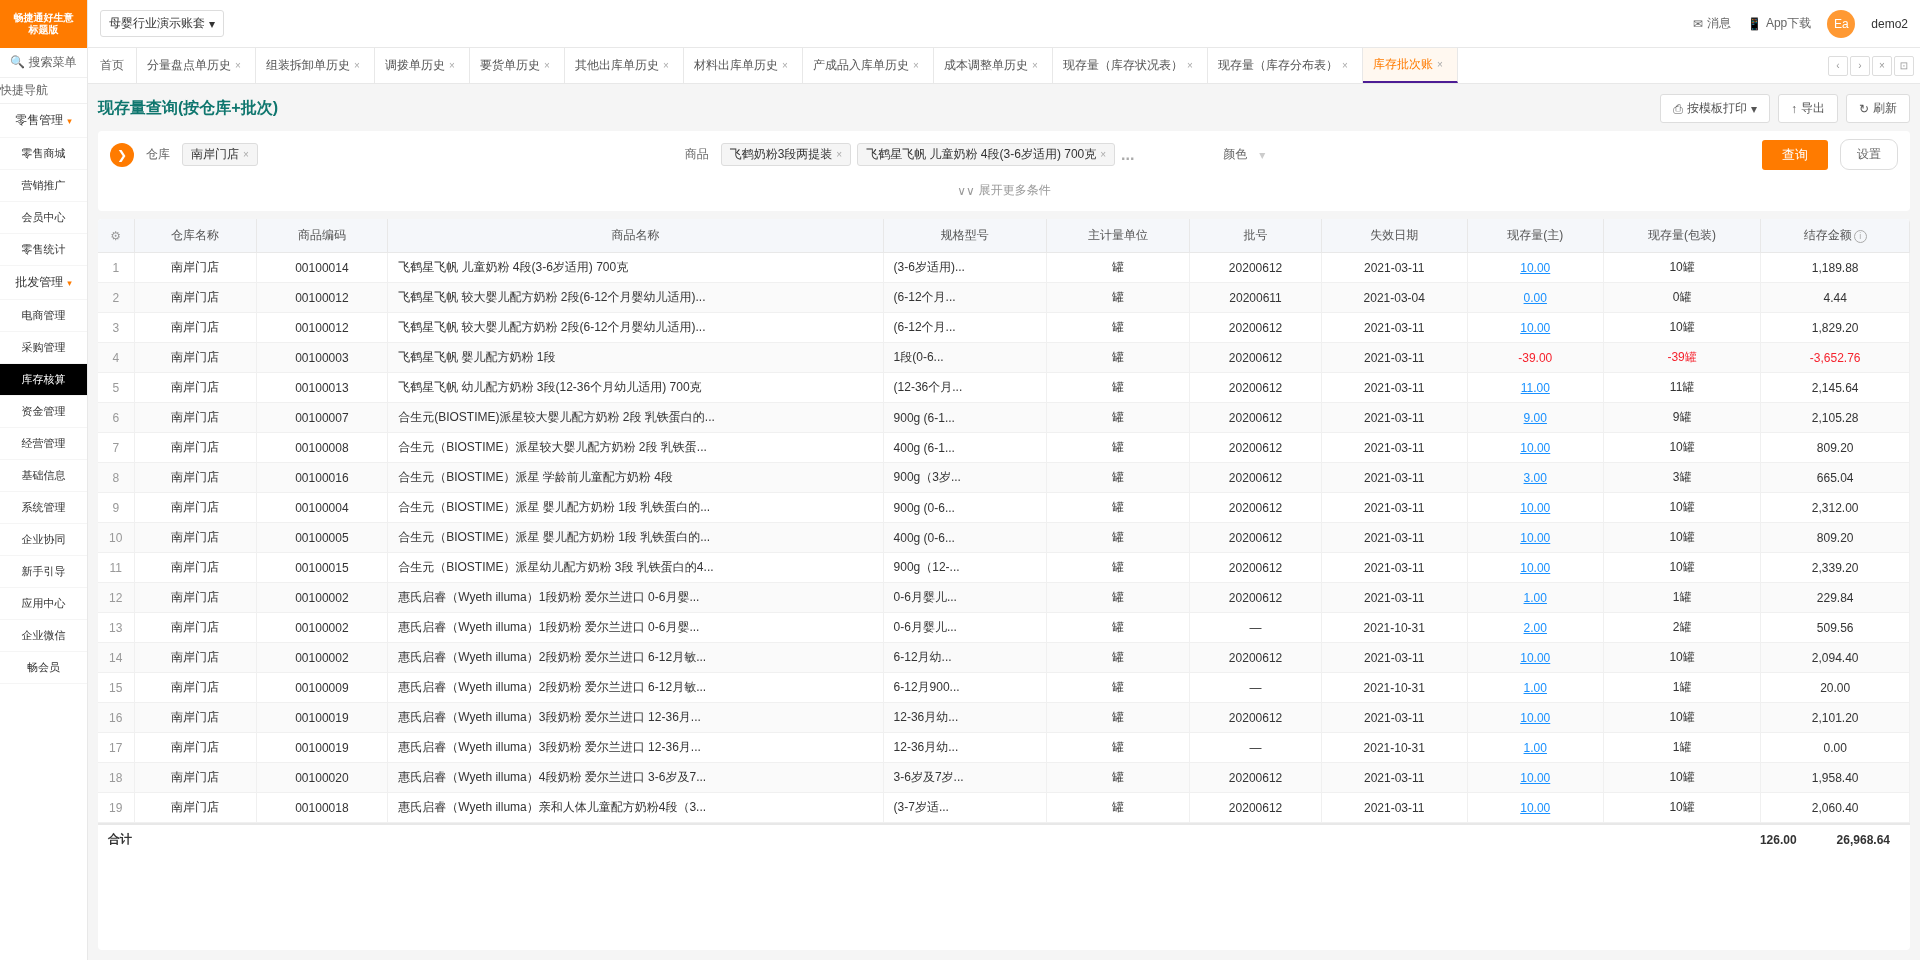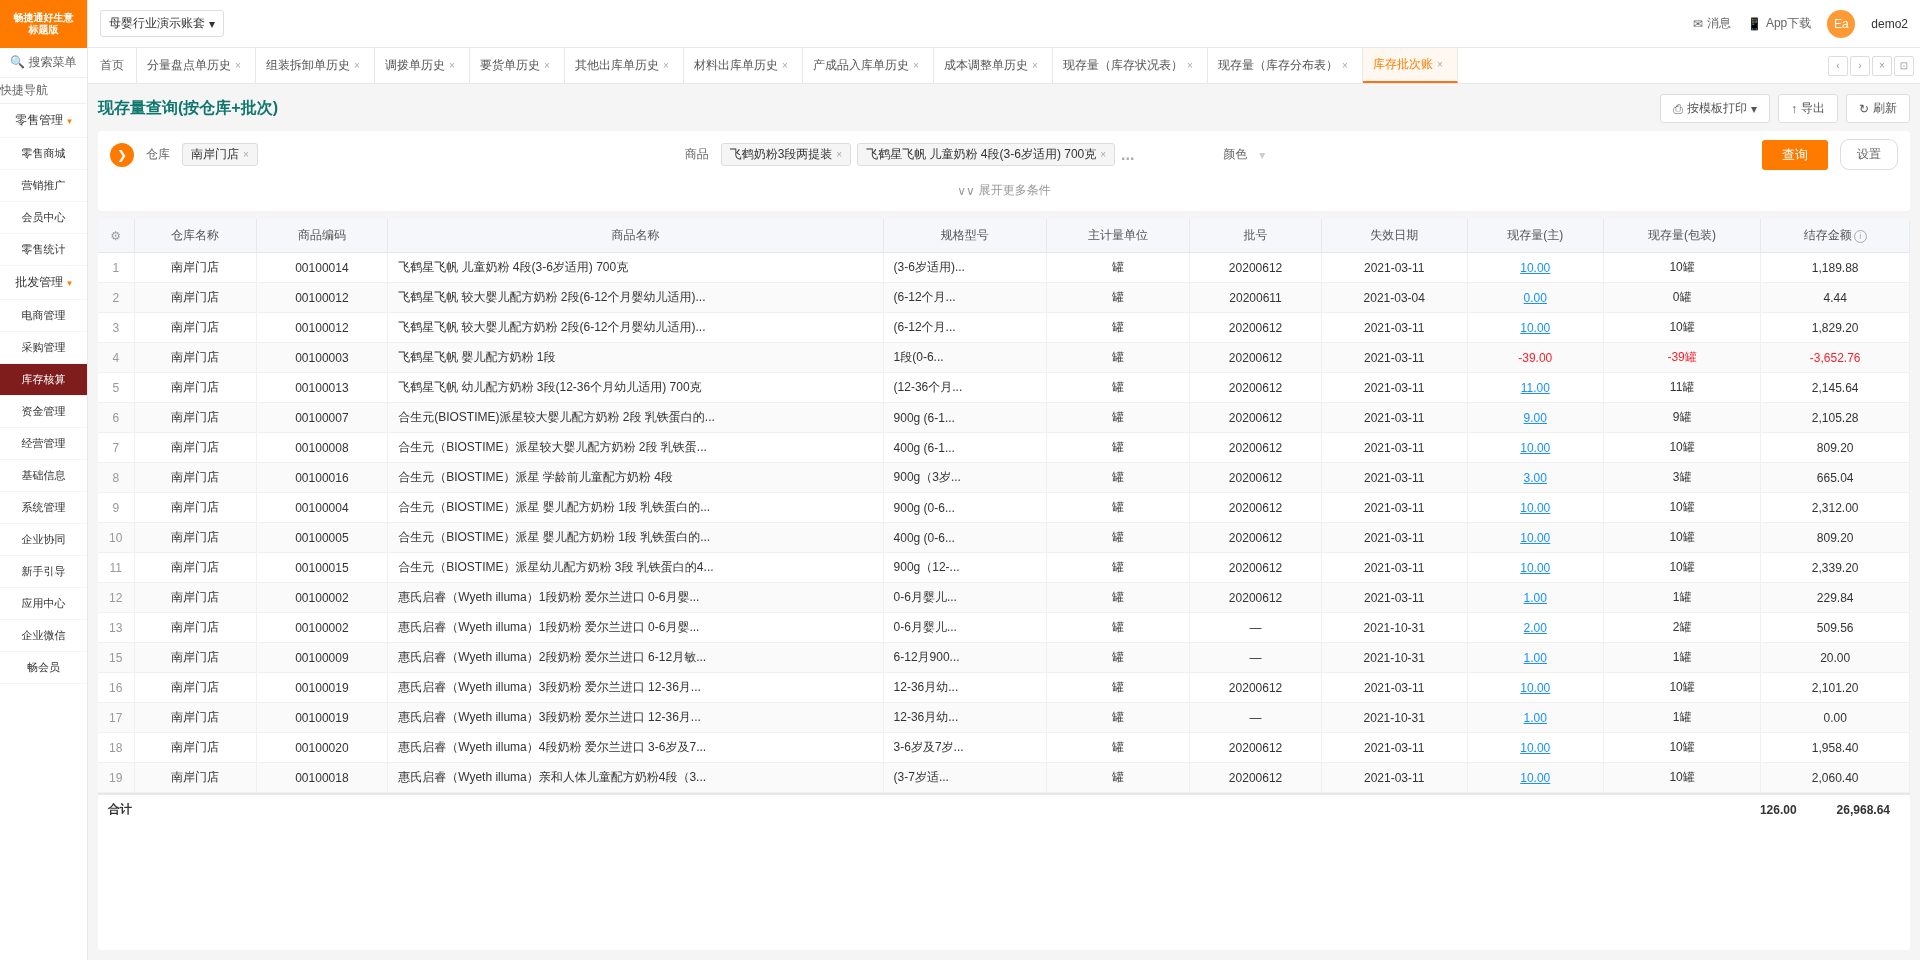--- a/index.html
+++ b/index.html
@@ -47,21 +47,21 @@
     }
     .sidebar-item {
       padding: 8px 4px;
       text-align: center;
       color: #333;
       font-size: 11px;
       cursor: pointer;
       border-bottom: 1px solid #f5f5f5;
     }
     .sidebar-item.active {
-      background: #7f1d1d;
+      background: #000000;
       color: #fff;
     }
     .sidebar-item .arrow {
       color: #ff7b00;
       font-size: 9px;
     }
 
     
     .main {
       flex: 1;
@@ -136,21 +136,21 @@
       height: 100%;
       border-right: 1px solid #e8e8e8;
       color: #555;
       cursor: pointer;
       white-space: nowrap;
       font-size: 11px;
       flex-shrink: 0;
     }
     .tab-item.active {
       color: #ff7b00;
-      border-bottom: 2px solid #f97316;
+      border-bottom: 2px solid #4c1d95;
       background: #fff8f0;
     }
     .tab-home {
       padding: 0 12px;
       height: 100%;
       display: flex;
       align-items: center;
       color: #666;
       font-size: 12px;
       border-right: 1px solid #e8e8e8;
@@ -814,20 +814,33 @@
     <td class="td-name">惠氏启睿（Wyeth illuma）1段奶粉 爱尔兰进口 0-6月婴...</td>
     <td class="td-spec">0-6月婴儿...</td>
     <td>罐</td>
     <td>—</td>
     <td>2021-10-31</td>
     <td class="td-link">2.00</td>
     <td class="">2罐</td>
     <td class="">509.56</td>
   </tr>
             <tr>
+    <td>14</td>
+    <td>南岸门店</td>
+    <td>00100002</td>
+    <td class="td-name">惠氏启睿（Wyeth illuma）2段奶粉 爱尔兰进口 6-12月敏...</td>
+    <td class="td-spec">6-12月幼...</td>
+    <td>罐</td>
+    <td>20200612</td>
+    <td>2021-03-11</td>
+    <td class="td-link">10.00</td>
+    <td class="">10罐</td>
+    <td class="">2,094.40</td>
+  </tr>
+            <tr>
     <td>15</td>
     <td>南岸门店</td>
     <td>00100009</td>
     <td class="td-name">惠氏启睿（Wyeth illuma）2段奶粉 爱尔兰进口 6-12月敏...</td>
     <td class="td-spec">6-12月900...</td>
     <td>罐</td>
     <td>—</td>
     <td>2021-10-31</td>
     <td class="td-link">1.00</td>
     <td class="">1罐</td>

